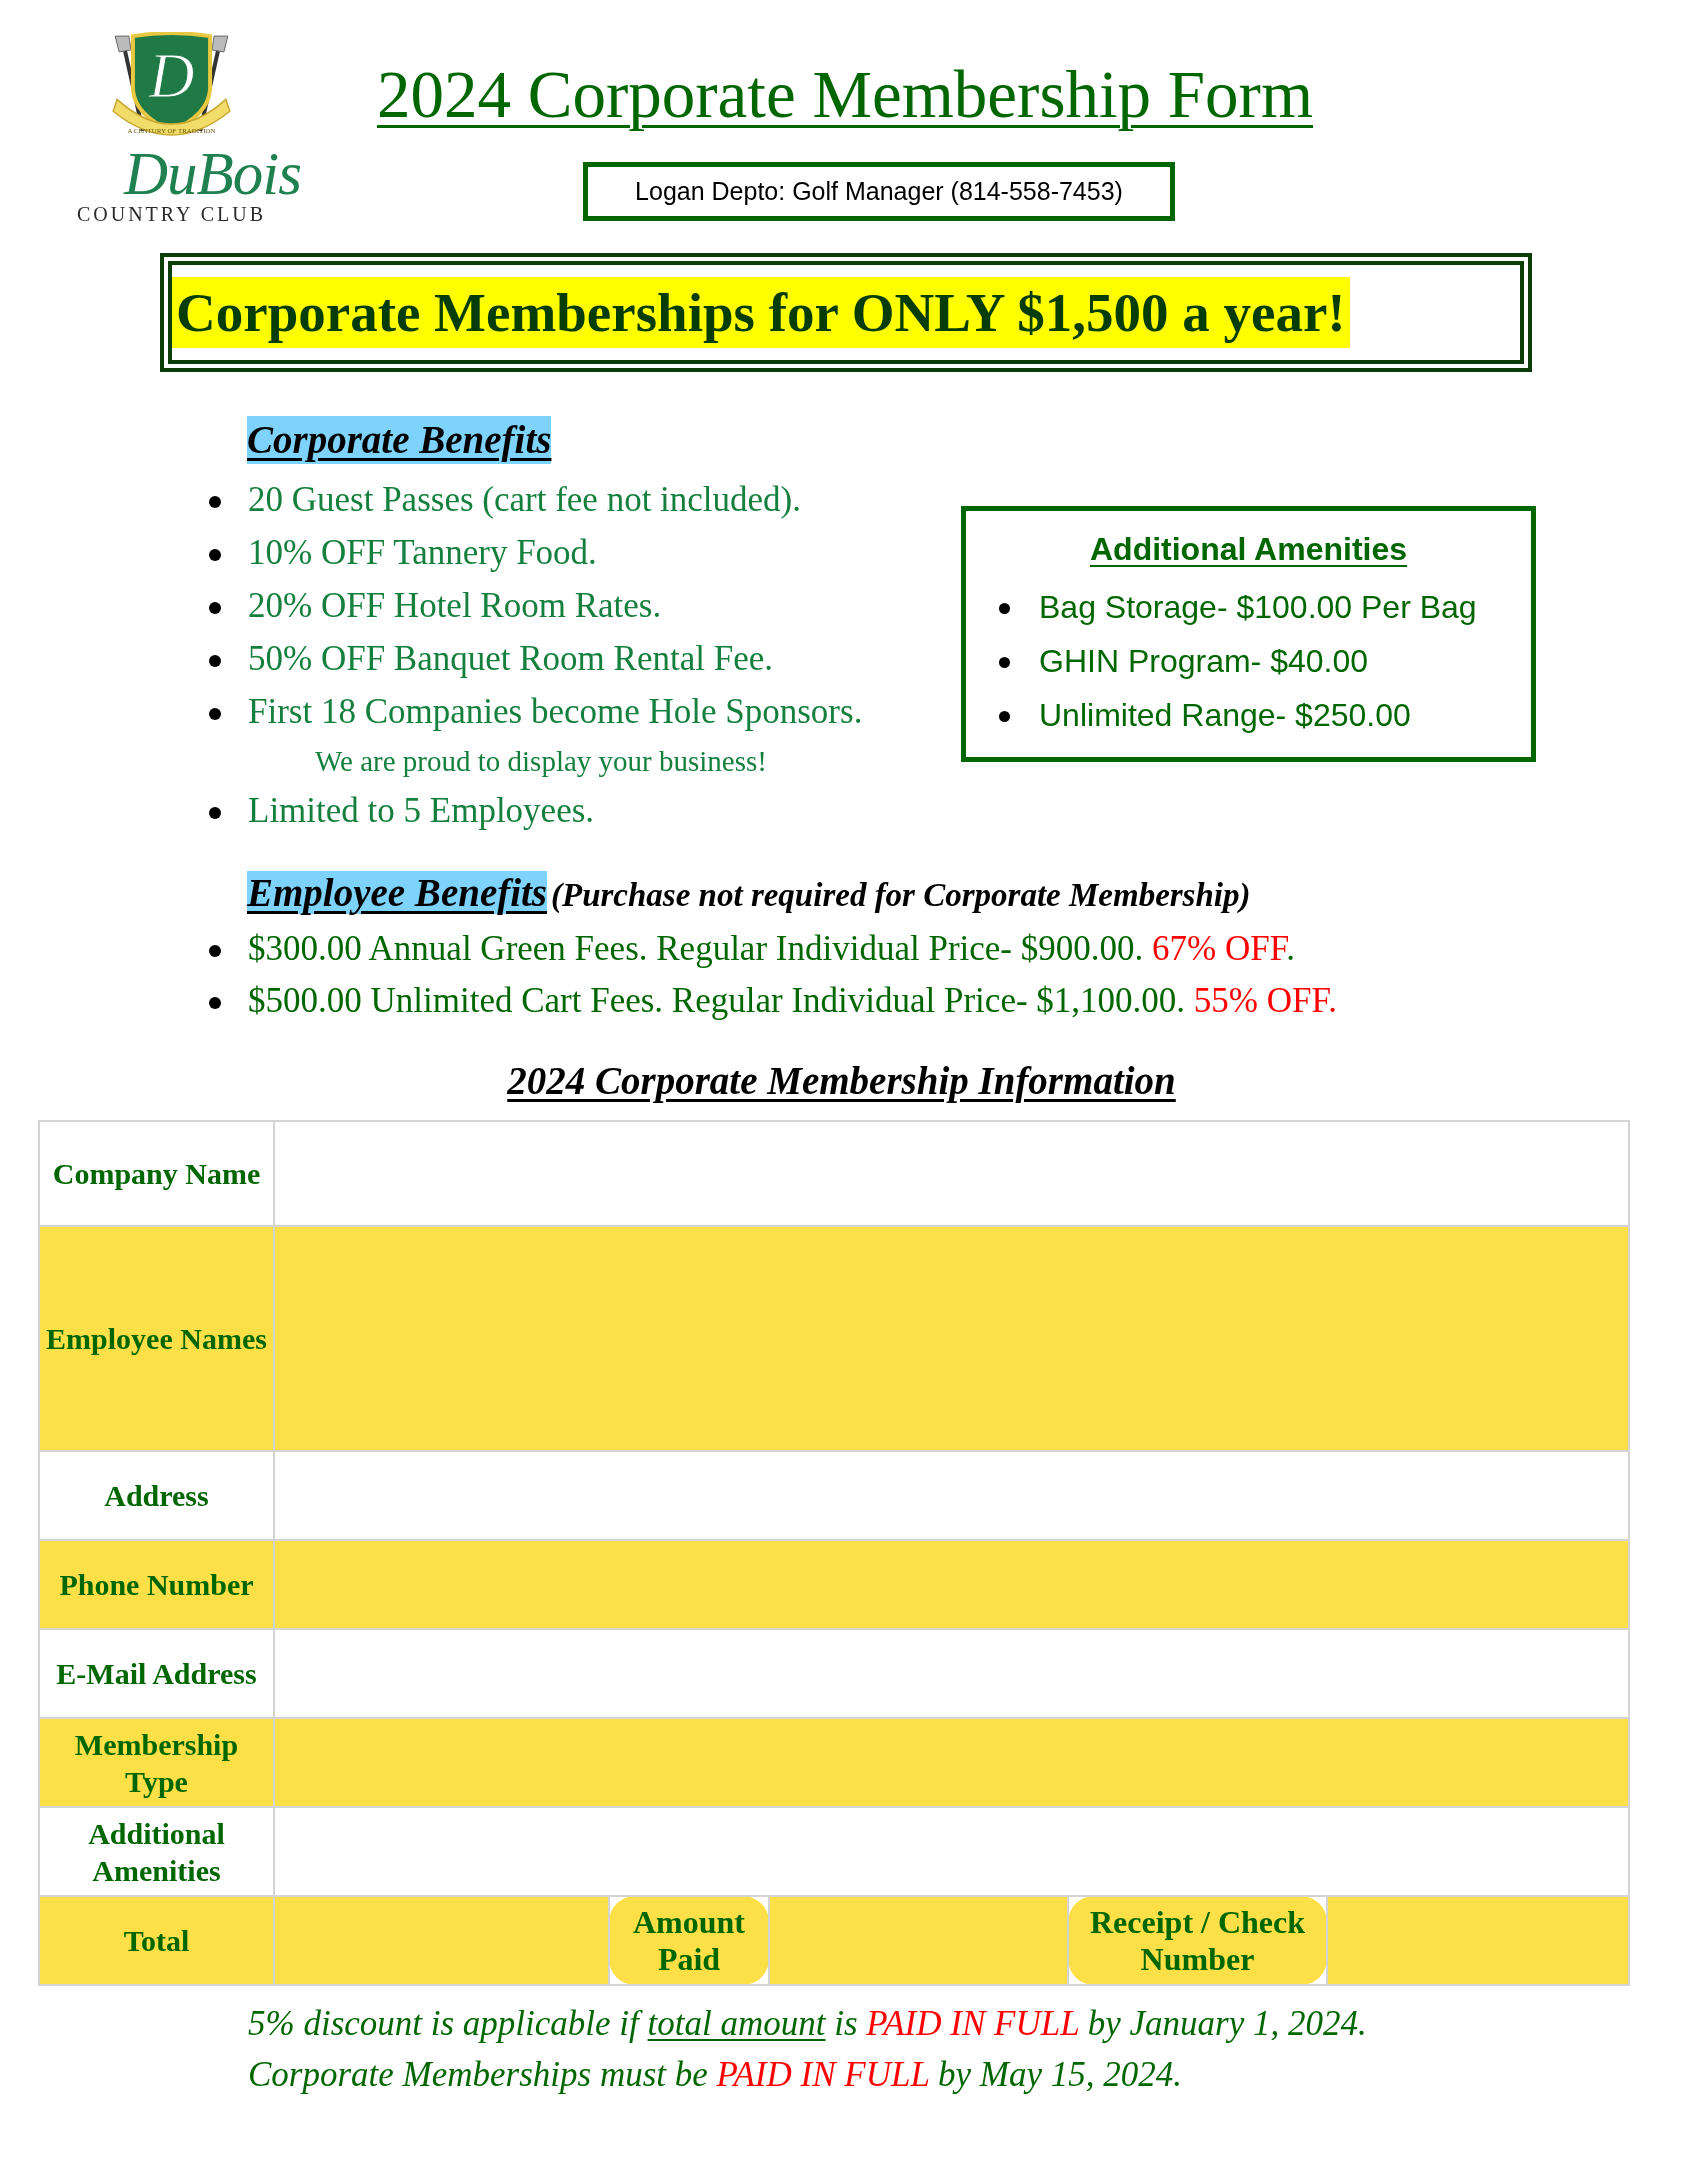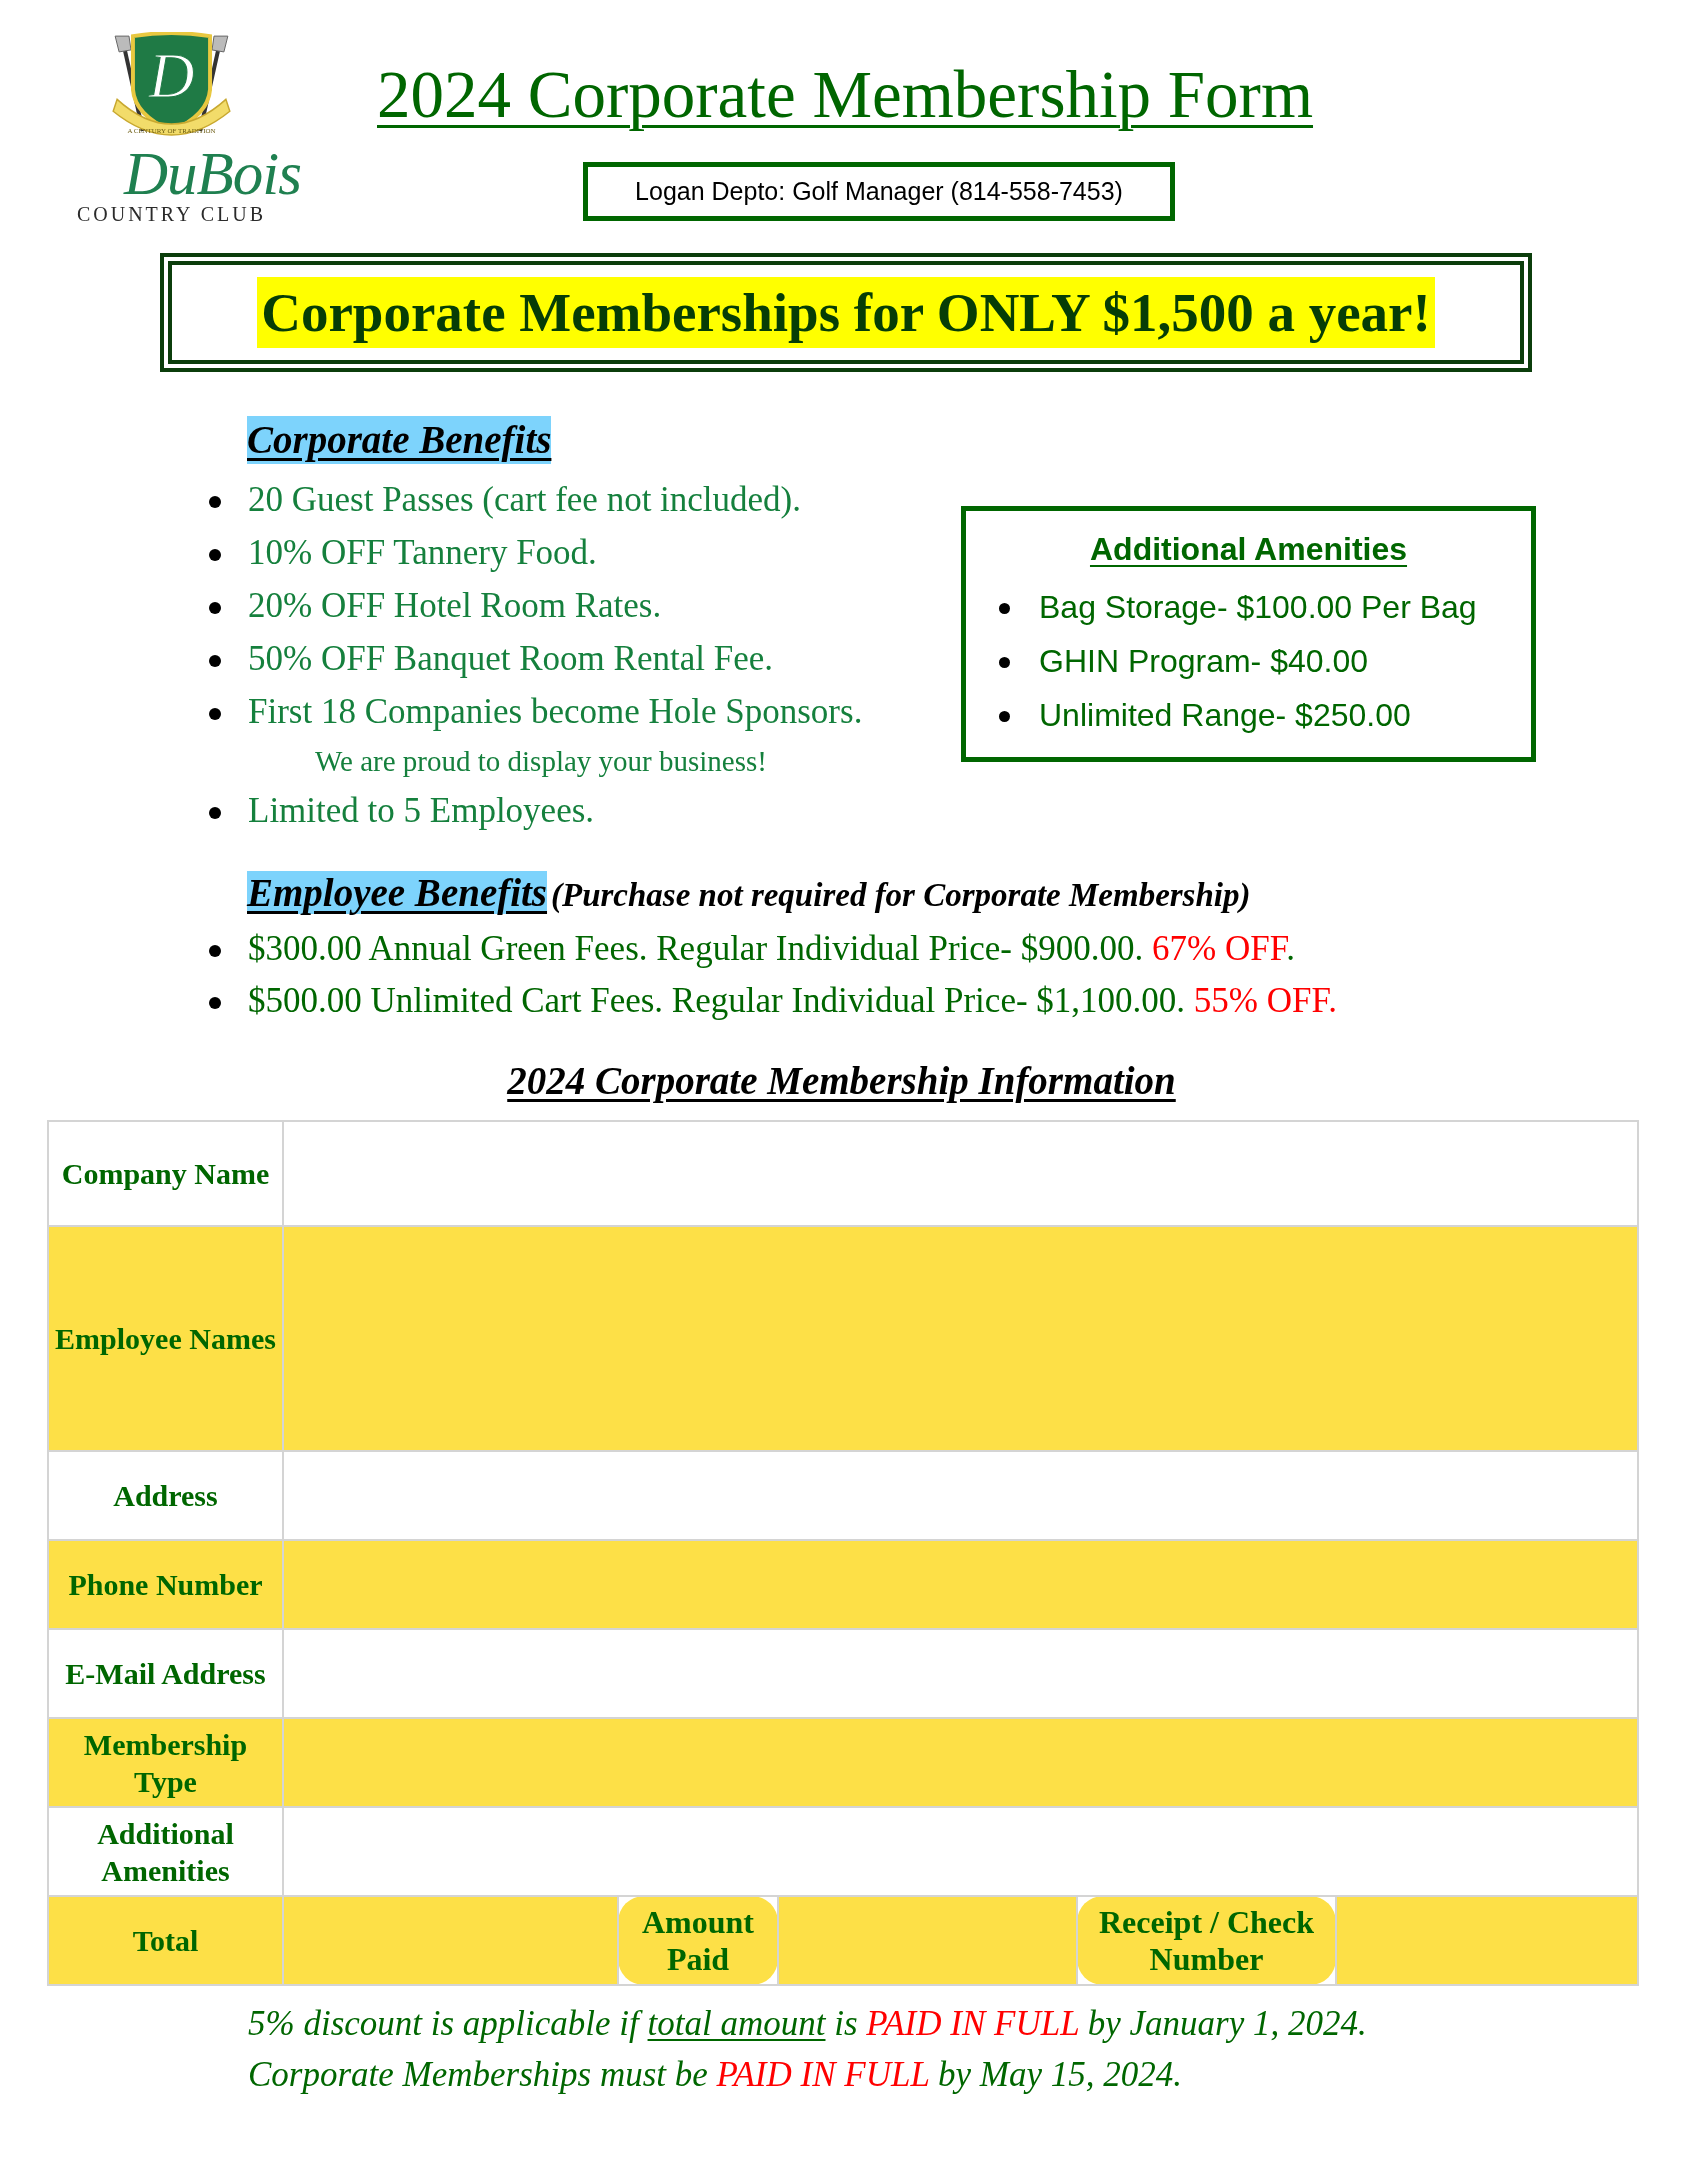--- a/index.html
+++ b/index.html
@@ -21,21 +21,21 @@
 
   
   #contact { left:583px; top:162px; width:592px; height:59px; box-sizing:border-box;
     border:5px solid #006600; display:flex; align-items:center; justify-content:center;
     font-family:"Liberation Sans", sans-serif; font-weight:normal; font-size:25px; color:#000; }
 
   
   #banner { left:160px; top:253px; width:1372px; height:119px; box-sizing:border-box;
     border:4px solid #0b3d0b; padding:4px; }
   #banner-inner { width:100%; height:100%; box-sizing:border-box; border:4px solid #0b3d0b;
-    display:flex; align-items:center; justify-content:center; }
+    display:flex; align-items:center; }
   #banner-text { background:#ffff00; font-weight:bold; font-size:55px; line-height:71px;
     color:#063d06; padding:0 4px; white-space:nowrap; }
 
   
   .hl-heading { background:#7dd3fc; font-weight:bold; font-style:italic; color:#000;
     text-decoration:underline; text-decoration-thickness:3px; text-underline-offset:5px; }
   #corp-heading { left:247px; top:416px; font-size:39px; line-height:48px; }
 
   ul.bul { list-style:none; margin:0; padding:0; }
   ul.bul li { position:relative; padding-left:0; white-space:nowrap; }
@@ -63,21 +63,21 @@
   #emp-list li { height:52px; line-height:52px; }
   .red { color:#ff0000; }
   .grn { color:#006600; }
 
   
   #info-title { left:0; width:1683px; top:1057px; text-align:center; font-size:39px; font-weight:bold;
     font-style:italic; color:#000; line-height:48px; }
   #info-title span { text-decoration:underline; text-decoration-thickness:3px; text-underline-offset:5px; }
 
   
-  #form-table { left:47px; top:1120px; width:1590px; border-collapse:collapse; table-layout:fixed; }
+  #form-table { left:38px; top:1120px; width:1590px; border-collapse:collapse; table-layout:fixed; }
   #form-table td { border:2px solid #d4d4d4; padding:0; }
   #form-table td.lbl { width:233px; text-align:center; font-weight:bold; font-size:30px; line-height:37px; color:#006600; }
   #form-table tr.shade td { background:#fde047; }
   #form-table .field { width:100%; height:100%; box-sizing:border-box; border:none; background:transparent;
     outline:none; font-family:"Liberation Serif", serif; font-size:28px; }
   #form-table td.sublbl { text-align:center; font-weight:bold; font-size:32px; line-height:37px; color:#006600;border-radius:26px; }
 
   
   #footer { left:248px; top:1998px; font-size:35px; font-style:italic; color:#006600; line-height:51px; white-space:nowrap; }
   #footer .u { text-decoration:underline; text-decoration-thickness:2px; text-underline-offset:4px; }

